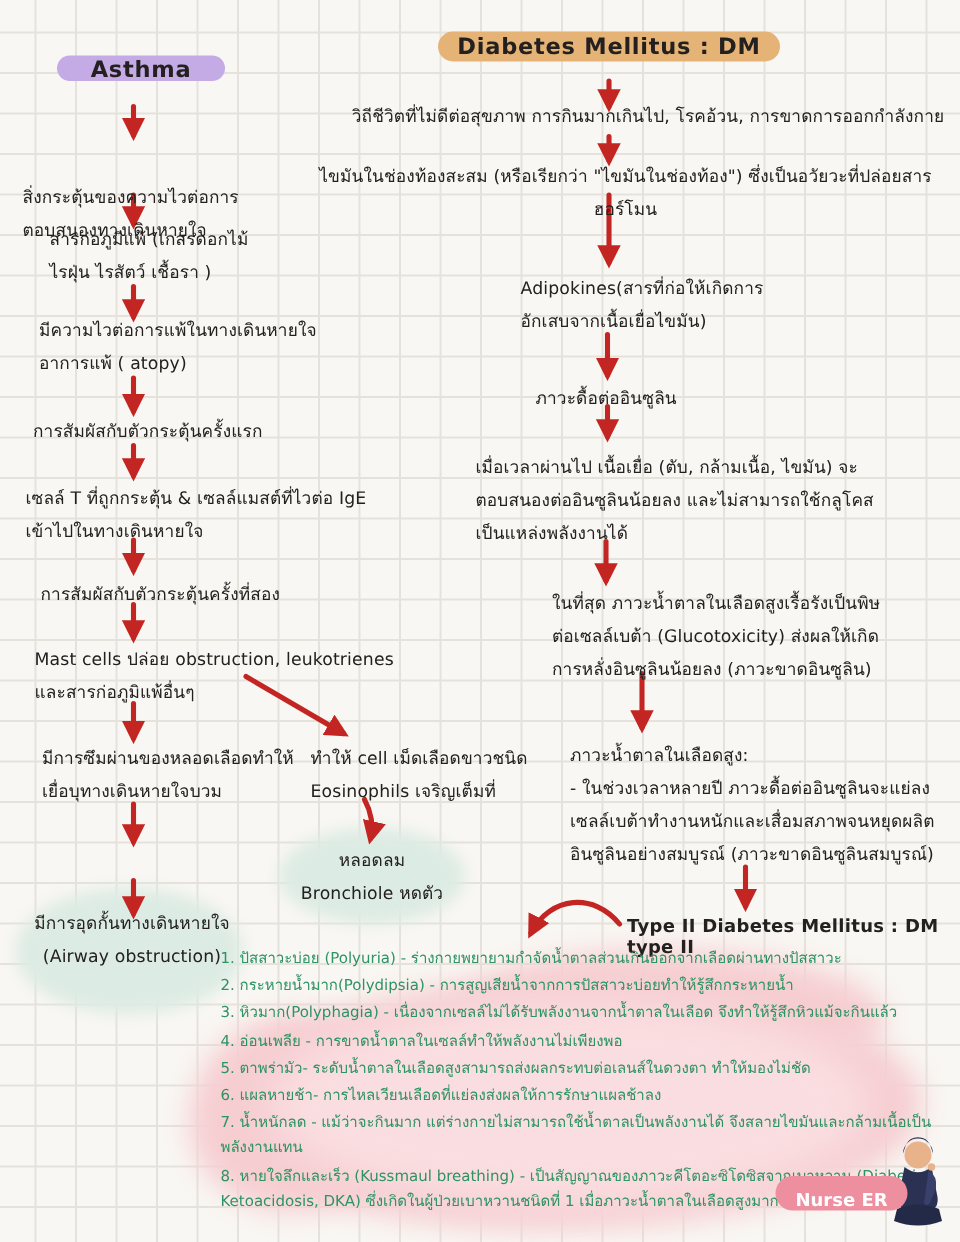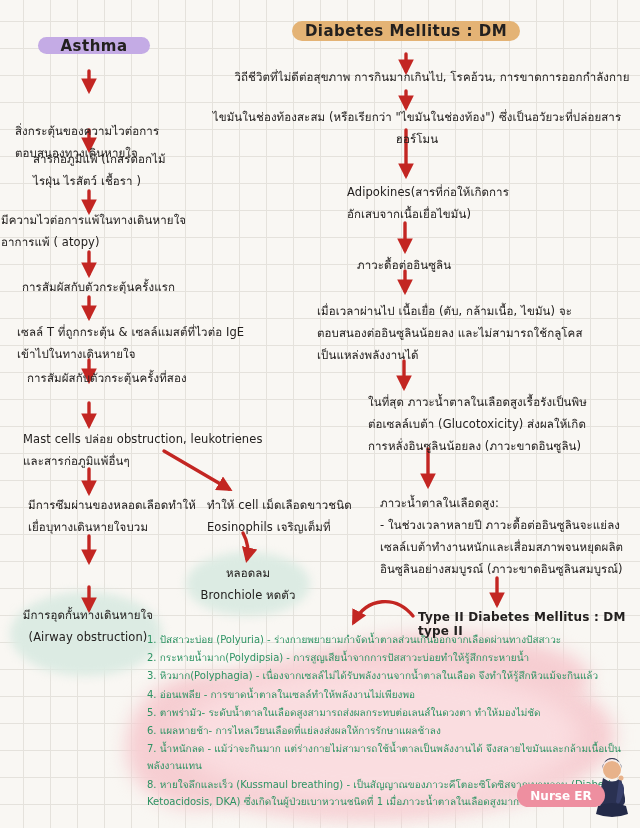--- a/index.html
+++ b/index.html
@@ -32,21 +32,21 @@
   .pill{
     position:absolute;z-index:2;display:flex;align-items:center;justify-content:center;
     font-size:15px;font-weight:bold;border-radius:16px;letter-spacing:.5px;
   }
   .pill.asthma{background:var(--asthma_pill);}
   .pill.dm{background:var(--dm_pill);}
   .type2{position:absolute;z-index:2;font-size:12px;font-weight:bold;letter-spacing:.2px;}
   .symptoms{position:absolute;z-index:2;display:flex;flex-direction:column;}
   .symptom{color:var(--list_green);font-size:10px;line-height:17.2px;white-space:pre-line;margin:0 0 1px 0;}
   .badge{
-    position:absolute;z-index:3;display:flex;align-items:center;justify-content:center;
+    position:absolute;z-index:3;display:flex;align-items:flex-end;justify-content:center;
     background:var(--badge_pink);color:var(--badge_text);font-weight:bold;font-size:12px;
     border-radius:12px;
   }
   .nurse{position:absolute;z-index:2;}
 </style>
 </head>
 <body>
 
 <div class="canvas">
 
@@ -86,26 +86,26 @@
     <path d="M413,616 C396,595 367,597 354,622" marker-end="url(#ah)"></path>
   </svg>
 
   <div class="pill asthma" style="left:38px;top:37px;width:112px;height:17px;">
     <span>Asthma</span>
   </div>
   <div class="txt" style="left:15px;top:88px;margin-top:32px;">สิ่งกระตุ้นของความไวต่อการ
 ตอบสนองทางเดินหายใจ</div>
   <div class="txt" style="left:33px;top:148px;">สารก่อภูมิแพ้ (เกสรดอกไม้
 ไรฝุ่น ไรสัตว์ เชื้อรา )</div>
-  <div class="txt" style="left:1px;top:209px;">มีความไวต่อการแพ้ในทางเดินหายใจ
+  <div class="txt" style="left:26px;top:209px;">มีความไวต่อการแพ้ในทางเดินหายใจ
 อาการแพ้ ( atopy)</div>
   <div class="txt" style="left:22px;top:276px;">การสัมผัสกับตัวกระตุ้นครั้งแรก</div>
   <div class="txt" style="left:17px;top:321px;">เซลล์ T ที่ถูกกระตุ้น &amp; เซลล์แมสต์ที่ไวต่อ IgE
 เข้าไปในทางเดินหายใจ</div>
-  <div class="txt" style="left:27px;top:367px;">การสัมผัสกับตัวกระตุ้นครั้งที่สอง</div>
+  <div class="txt" style="left:27px;top:385px;">การสัมผัสกับตัวกระตุ้นครั้งที่สอง</div>
   <div class="txt" style="left:23px;top:428px;">Mast cells ปล่อย obstruction, leukotrienes
 และสารก่อภูมิแพ้อื่นๆ</div>
   <div class="txt" style="left:28px;top:494px;">มีการซึมผ่านของหลอดเลือดทำให้
 เยื่อบุทางเดินหายใจบวม</div>
   <div class="txt ctr" style="left:12px;top:604px;width:152px;">มีการอุดกั้นทางเดินหายใจ
 (Airway obstruction)</div>
   <div class="txt" style="left:207px;top:494px;">ทำให้ cell เม็ดเลือดขาวชนิด
 Eosinophils เจริญเต็มที่</div>
   <div class="txt ctr" style="left:186px;top:562px;width:124px;">หลอดลม
 Bronchiole หดตัว</div>

